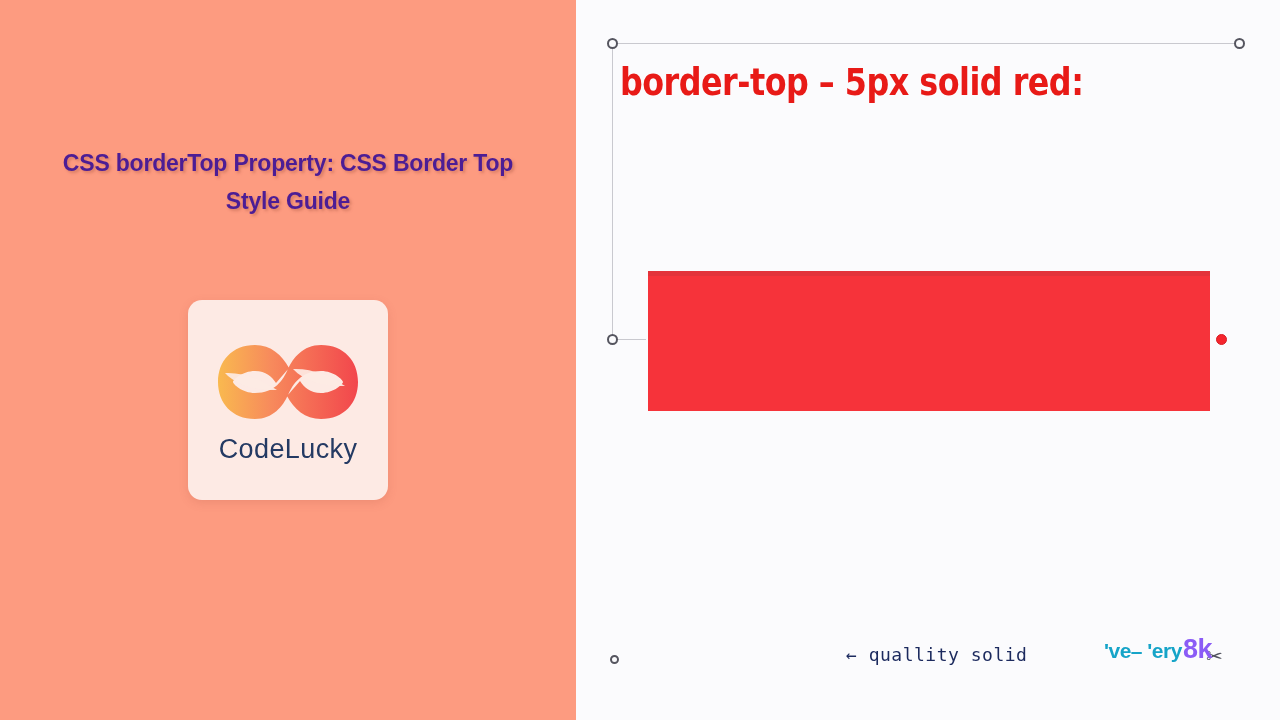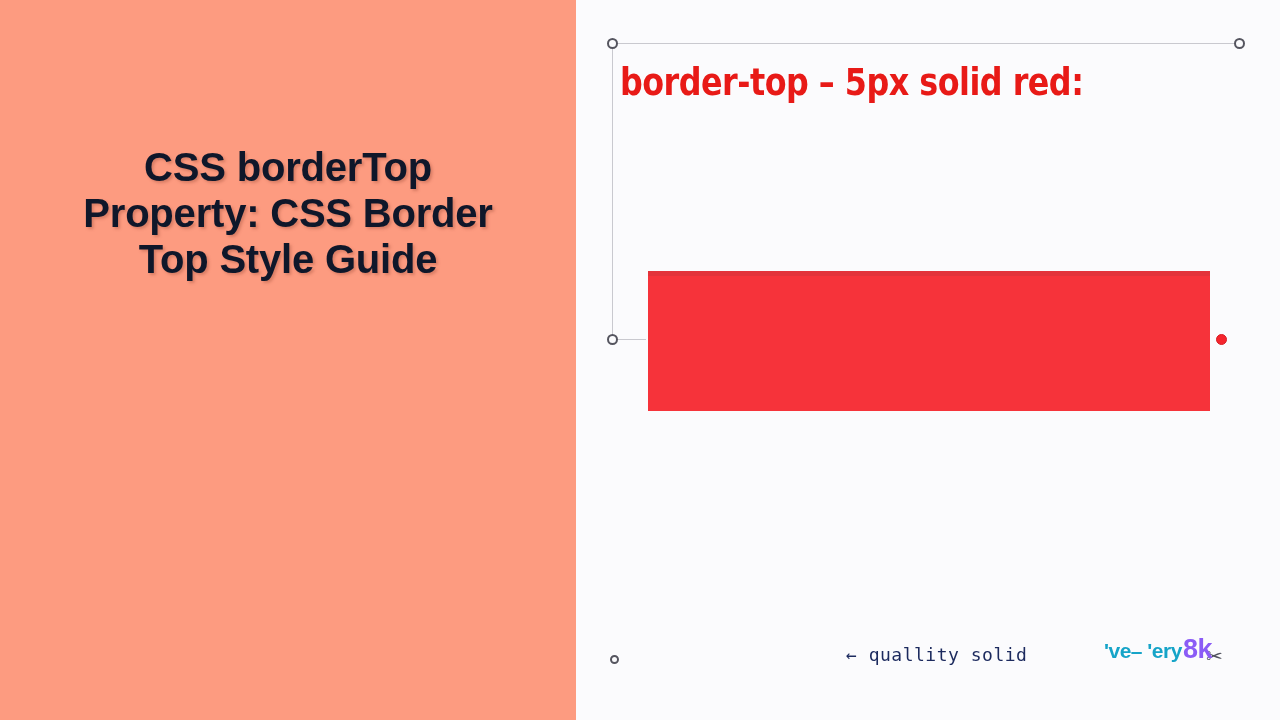--- a/index.html
+++ b/index.html
@@ -24,24 +24,24 @@
     background:#fd9b80;
     flex:0 0 576px;
     display:flex;
     flex-direction:column;
     align-items:center;
   }
   #left-title {
     width:470px;
     margin-top:144px;
     text-align:center;
-    font-size:40px;
-    line-height:46px;
-    font-weight:bold;
-    color:#0f172a;
+    font-size:23px;
+    line-height:38px;
+    font-weight:bold;
+    color:#4c1d95;
     text-shadow:2px 2px 3px rgba(150,70,50,0.35);
     letter-spacing:-0.2px;
   }
   #logo-card {
     margin-top:80px;
     width:200px;
     height:200px;
     background:#fdeae4;
     border-radius:14px;
     box-shadow:0 3px 10px rgba(170,80,60,0.18);
@@ -161,20 +161,58 @@
 </style>
 </head>
 <body>
 
 <div id="stage">
 
   <div id="left-panel">
 
     <h1 id="left-title">CSS borderTop Property: CSS Border Top Style Guide</h1>
 
+    <div id="logo-card">
+
+      <svg id="logo-mark" viewBox="0 0 146 92">
+        <defs>
+          <linearGradient id="lgGrad" x1="0" y1="0.5" x2="1" y2="0.5">
+            <stop offset="0%" stop-color="#f9b94f"></stop>
+            <stop offset="38%" stop-color="#f78a5c"></stop>
+            <stop offset="100%" stop-color="#f2464c"></stop>
+          </linearGradient>
+        </defs>
+
+        <path d="M40 9
+                 C17 9 3 25 3 46
+                 C3 67 17 83 40 83
+                 C58 83 68 70 73 59
+                 C78 48 86 35 106 35
+                 C119 35 128 44 128 46
+                 C128 48 119 57 106 57
+                 C95 57 89 51 85 45
+                 L72 60
+                 C79 73 90 83 106 83
+                 C129 83 143 67 143 46
+                 C143 25 129 9 106 9
+                 C88 9 78 22 73 33
+                 C68 44 60 57 40 57
+                 C27 57 18 48 18 46
+                 C18 44 27 35 40 35
+                 C51 35 57 41 61 47
+                 L74 32
+                 C67 19 56 9 40 9 Z" fill="url(#lgGrad)"></path>
+
+        <path d="M10 37 C28 36 48 44 62 54 C44 55 22 50 10 37 Z" fill="#fdeae4" opacity="0.92"></path>
+
+        <path d="M78 33 C96 32 116 40 130 50 C112 51 90 46 78 33 Z" fill="#fdeae4" opacity="0.92"></path>
+      </svg>
+
+      <div id="logo-word">CodeLucky</div>
+    </div>
   </div>
 
   <div id="right-panel">
 
     <div class="guide-line" id="guide-top"></div>
     <div class="guide-line" id="guide-left"></div>
     <div class="guide-line" id="guide-stub"></div>
 
     <div class="handle-ring" id="handle-tl"></div>
     <div class="handle-ring" id="handle-tr"></div>

